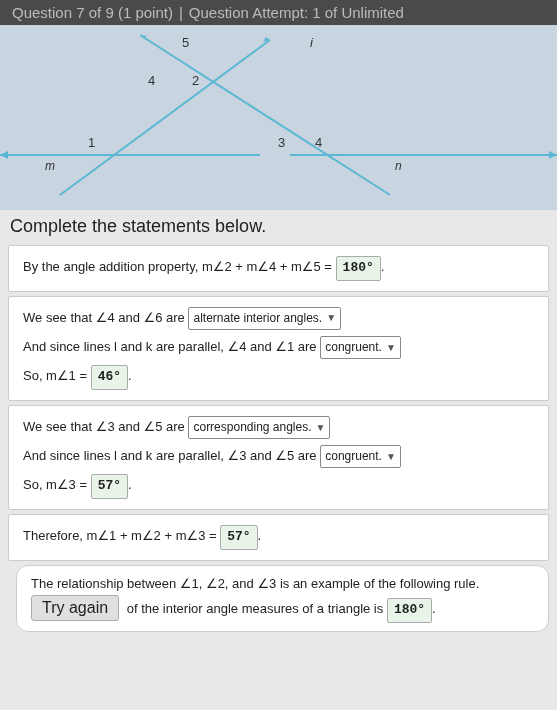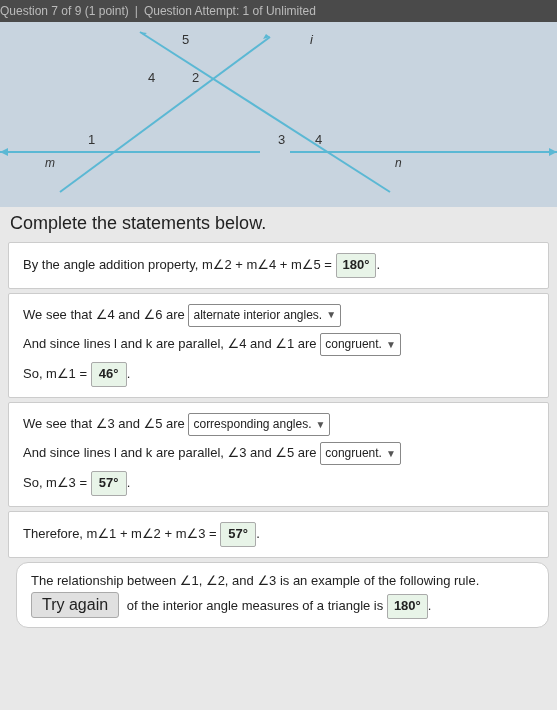--- a/index.html
+++ b/index.html
@@ -6,22 +6,22 @@
     body {
       font-family: Arial, sans-serif;
       font-size: 13px;
       background: #e8e8e8;
       width: 557px;
       min-height: 710px;
     }
     .header {
       background: #4a4a4a;
       color: #ccc;
-      font-size: 12px;
-      padding: 4px 0;
+      font-size: 15px;
+      padding: 4px 12px;
       display: flex;
       gap: 6px;
     }
     .header span { color: #bbb; }
     .diagram-area {
       background: #d0d8e0;
       width: 100%;
       height: 185px;
       position: relative;
       overflow: hidden;
@@ -53,20 +53,21 @@
     .inline-answer {
       display: inline-block;
       background: #e8f4e8;
       border: 1px solid #aaa;
       padding: 1px 6px;
       border-radius: 2px;
       font-weight: bold;
       color: #222;
       min-width: 36px;
       text-align: center;
+      font-family: Liberation Mono, monospace;
     }
     .inline-select {
       display: inline-flex;
       align-items: center;
       background: #fff;
       border: 1px solid #888;
       padding: 1px 4px;
       border-radius: 2px;
       font-size: 12px;
       color: #222;

